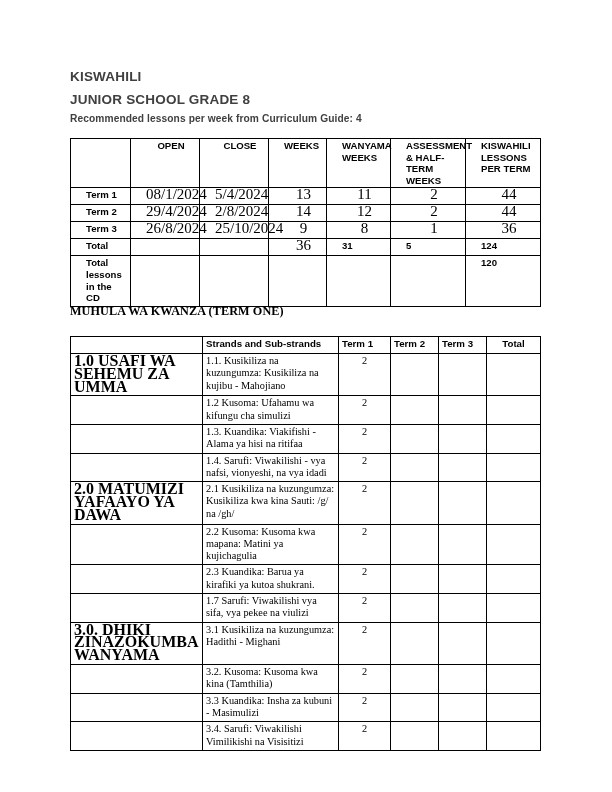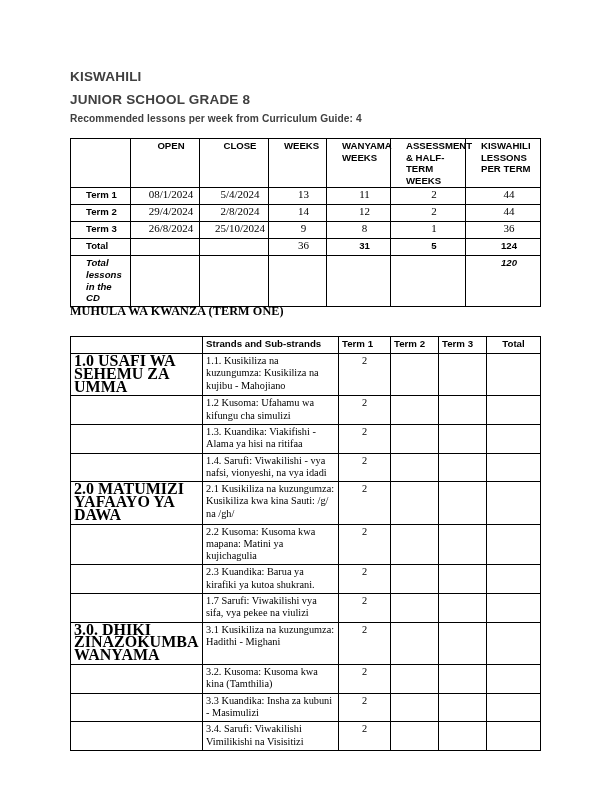--- a/index.html
+++ b/index.html
@@ -76,29 +76,29 @@
     height: 44px;
   }
   #table-terms thead td.ctr { text-align: center; }
   #table-terms tbody td {
     height: 14px;
   }
   #table-terms td.rowlabel { font-weight: bold; }
   #table-terms td.num {
     text-align: center;
     font-family: "Liberation Serif", serif;
-    font-size: 11px;
+    font-size: 15px;
   }
   #table-terms td.num-bold {
-    text-align: center;
+    text-align: left;
     font-weight: bold;
     font-family: "Liberation Sans", sans-serif;
     font-size: 9.6px;
   }
-  #table-terms tr.total-cd td { height: 48px; font-style: italic; }
+  #table-terms tr.total-cd td { height: 48px; }
 
   
   #table-strands {
     left: 70px;
     top: 336px;
     width: 470px;
   }
   #table-strands td {
     font-family: "Liberation Serif", serif;
     font-size: 10.3px;

